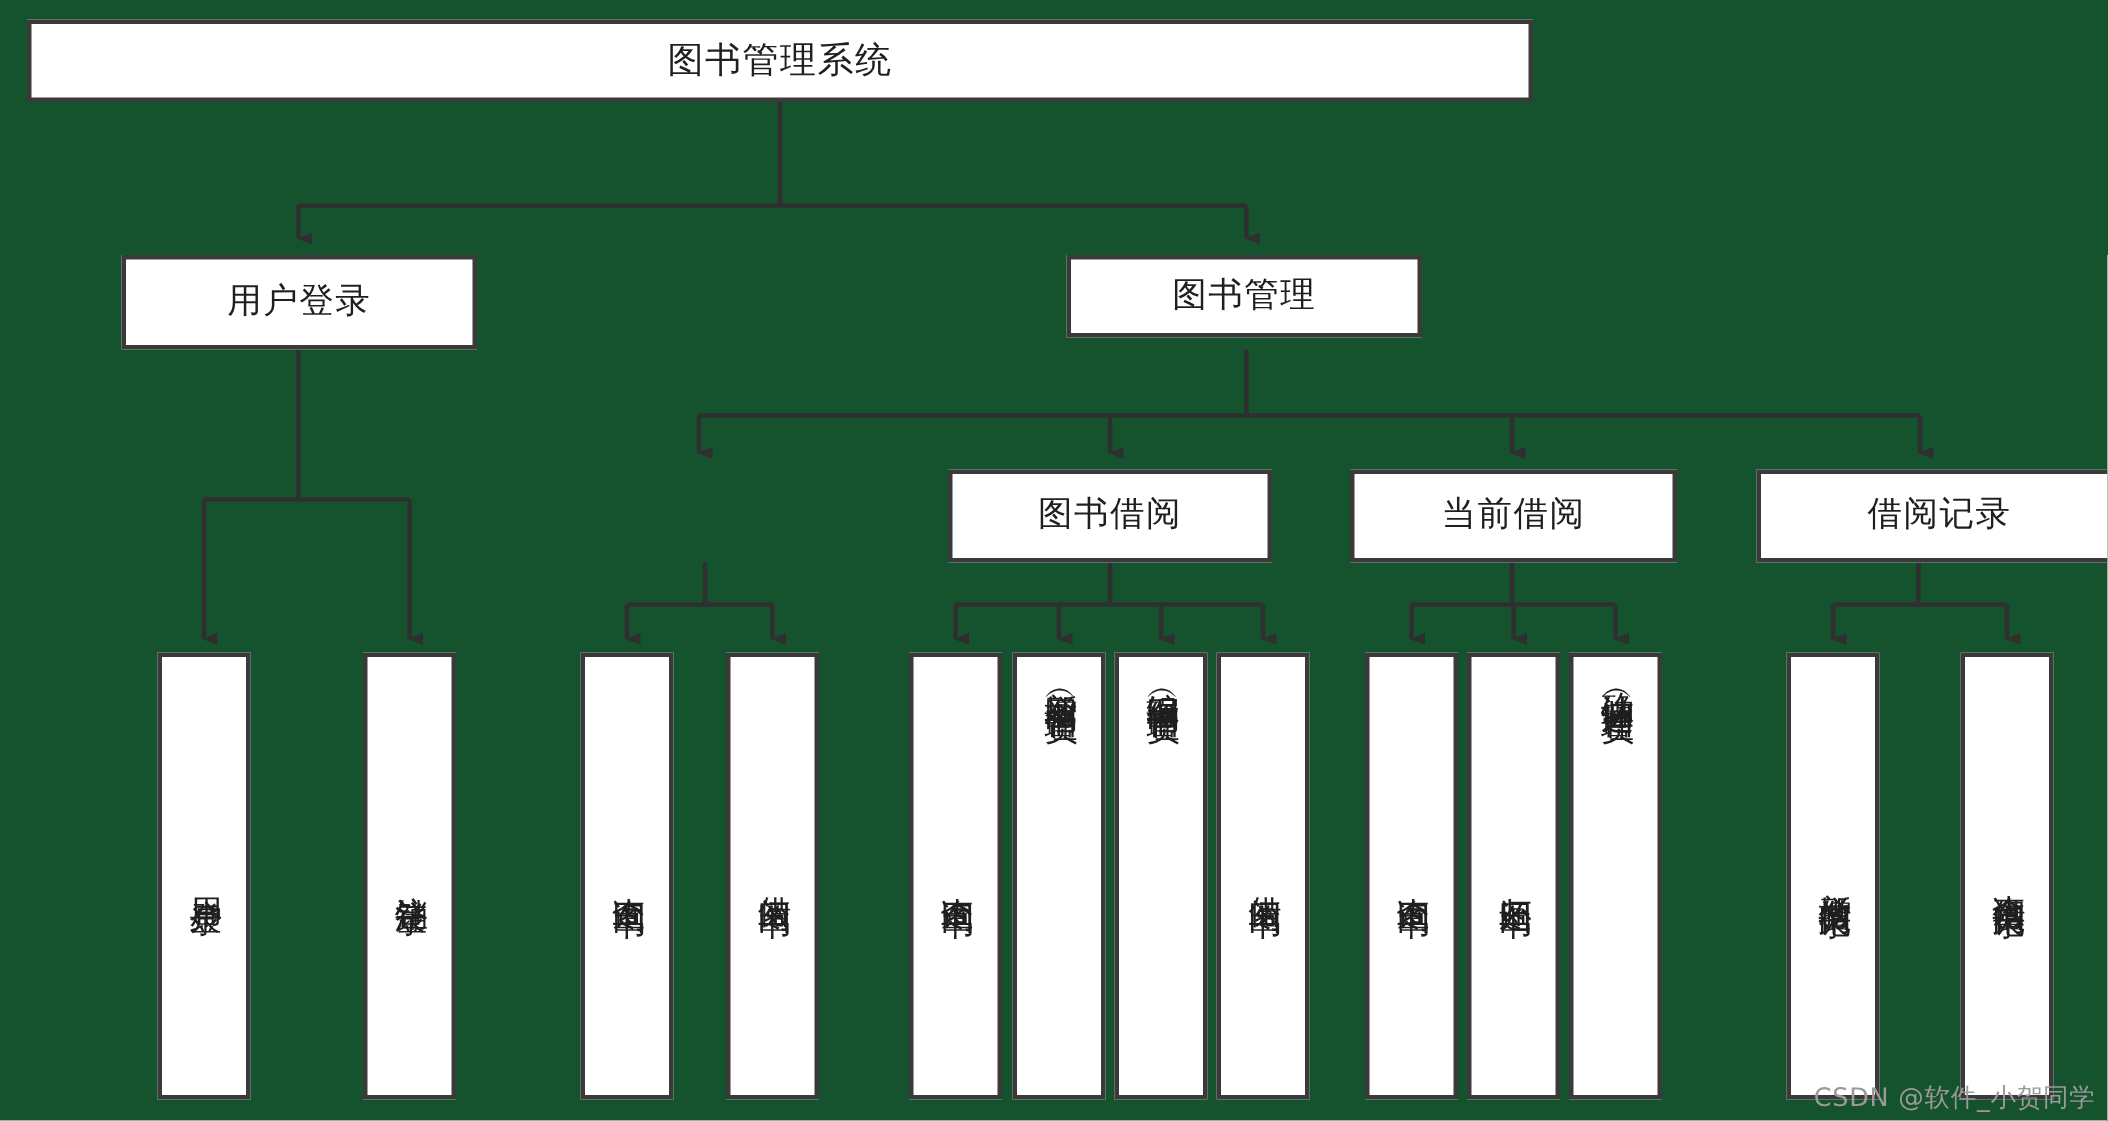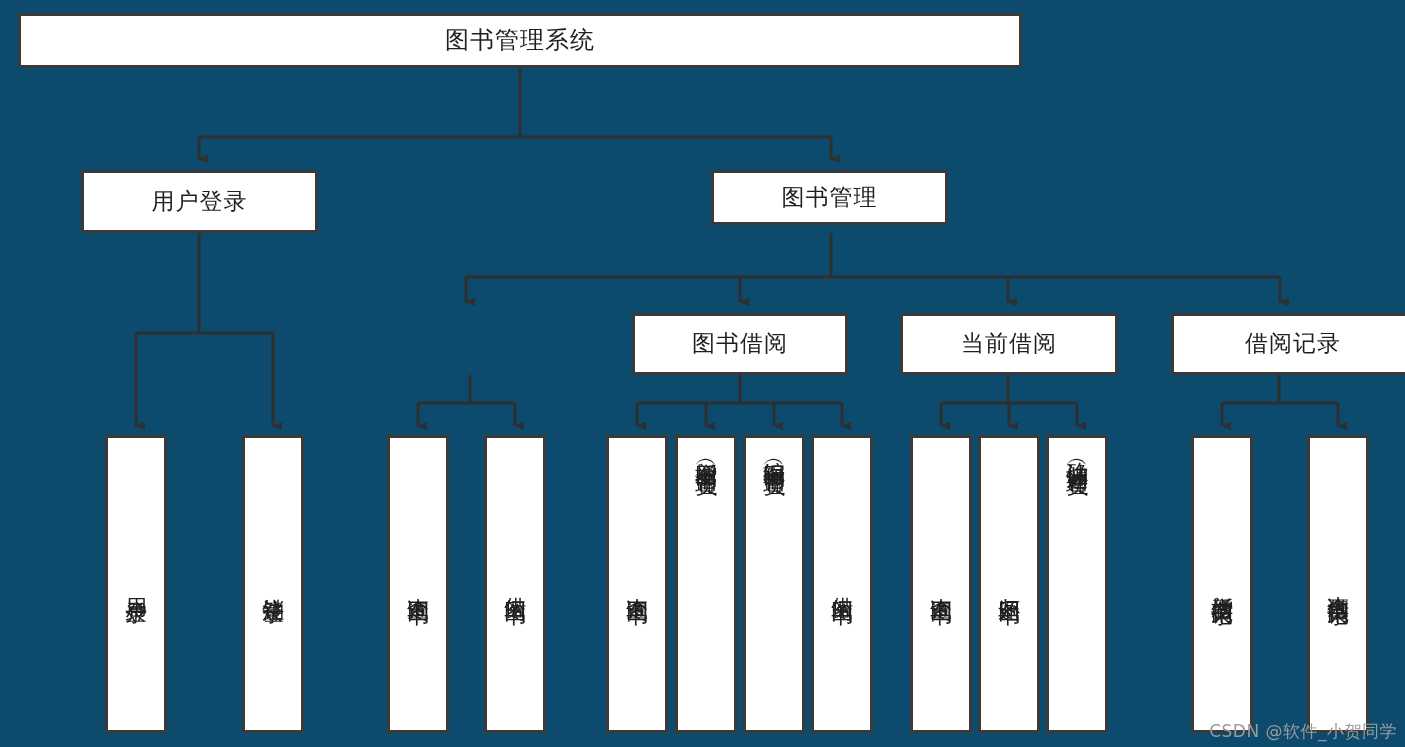--- a/index.html
+++ b/index.html
@@ -8,21 +8,21 @@
     padding: 0;
     background: #ffffff;
   }
   body {
     font-family: "DejaVu Sans", "Liberation Sans", sans-serif;
   }
   #diagram-root {
     position: relative;
     width: 1405px;
     height: 747px;
-    background: #0c4a6e;
+    background: #14532d;
     overflow: hidden;
   }
   #wire-layer {
     position: absolute;
     left: 0;
     top: 0;
     width: 1405px;
     height: 747px;
     pointer-events: none;
   }

